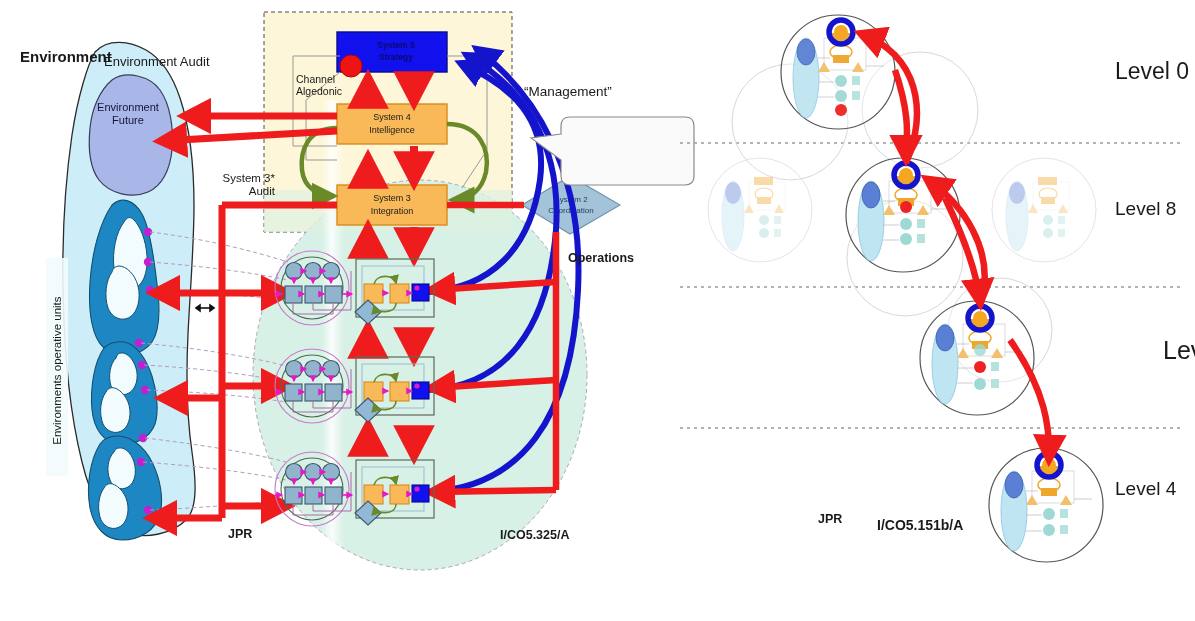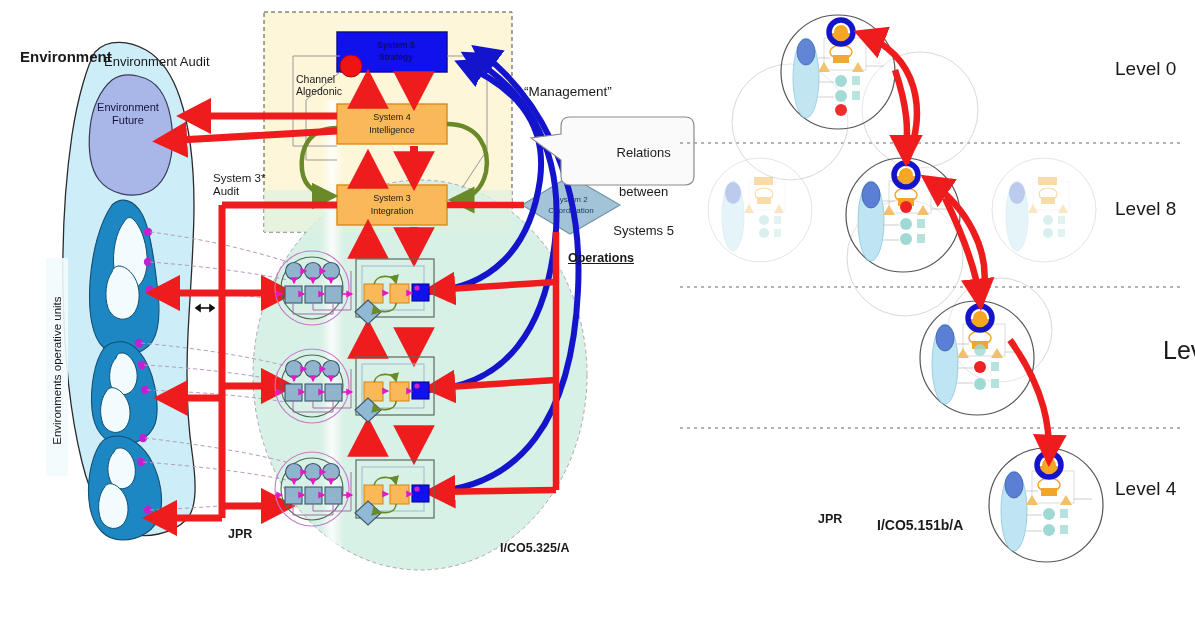--- a/index.html
+++ b/index.html
@@ -518,39 +518,34 @@
 </svg>
 
 <div class="lbl b" style="left:20px;top:48px;font-size:15px;">Environment</div>
 
 <div class="lbl" style="left:104px;top:55px;font-size:13px;">Environment Audit</div>
 
 <div class="lbl" style="left:93px;top:101px;font-size:11px;text-align:center;width:70px;color:#14143c;">Environment<br>Future</div>
 
 <div class="lbl" style="left:-42px;top:364px;font-size:11.5px;transform:rotate(-90deg);transform-origin:center;width:200px;text-align:center;">Environments operative units</div>
 
-<div class="lbl" style="left:213px;top:172px;font-size:11.5px;text-align:left;width:62px;">System 3*<br>Audit</div>
+<div class="lbl" style="left:213px;top:172px;font-size:11.5px;text-align:right;width:62px;">System 3*<br>Audit</div>
 
 <div class="lbl" style="left:296px;top:73px;font-size:10.5px;text-align:left;width:50px;">Channel<br>Algedonic</div>
 
 <div class="lbl" style="left:524px;top:84px;font-size:13.5px;">“Management”</div>
 
-<div class="lbl b" style="left:568px;top:251px;font-size:12.5px;text-decoration:underline;">Operations</div>
-
-<div class="lbl" style="left:592px;top:123px;font-size:13px;width:96px;text-align:center;line-height:1.5;">
-  <span>Relations</span><br>
-  <span>between</span><br>
-  <span>Systems 5</span>
-</div>
+<div class="lbl b" style="left:568px;top:251px;font-size:12.5px;">Operations</div>
+
 
 <div class="lbl b" style="left:228px;top:527px;font-size:12.5px;">JPR</div>
 
-<div class="lbl b" style="left:500px;top:528px;font-size:12.5px;margin-top:13px;">I/CO5.325/A</div>
-
-<div class="lbl" style="left:1115px;top:58px;font-size:19px;">Level 0</div>
+<div class="lbl b" style="left:500px;top:528px;font-size:12.5px;">I/CO5.325/A</div>
+
+<div class="lbl" style="left:1115px;top:58px;font-size:23px;">Level 0</div>
 <div class="lbl" style="left:1115px;top:198px;font-size:19px;">Level 8</div>
 <div class="lbl" style="left:1163px;top:336px;font-size:25px;">Level 2</div>
 <div class="lbl" style="left:1115px;top:478px;font-size:19px;">Level 4</div>
 
 <div class="lbl b" style="left:818px;top:512px;font-size:12.5px;">JPR</div>
 <div class="lbl b" style="left:877px;top:517px;font-size:14px;">I/CO5.151b/A</div>
 
 </div>
 
 </body></html>

